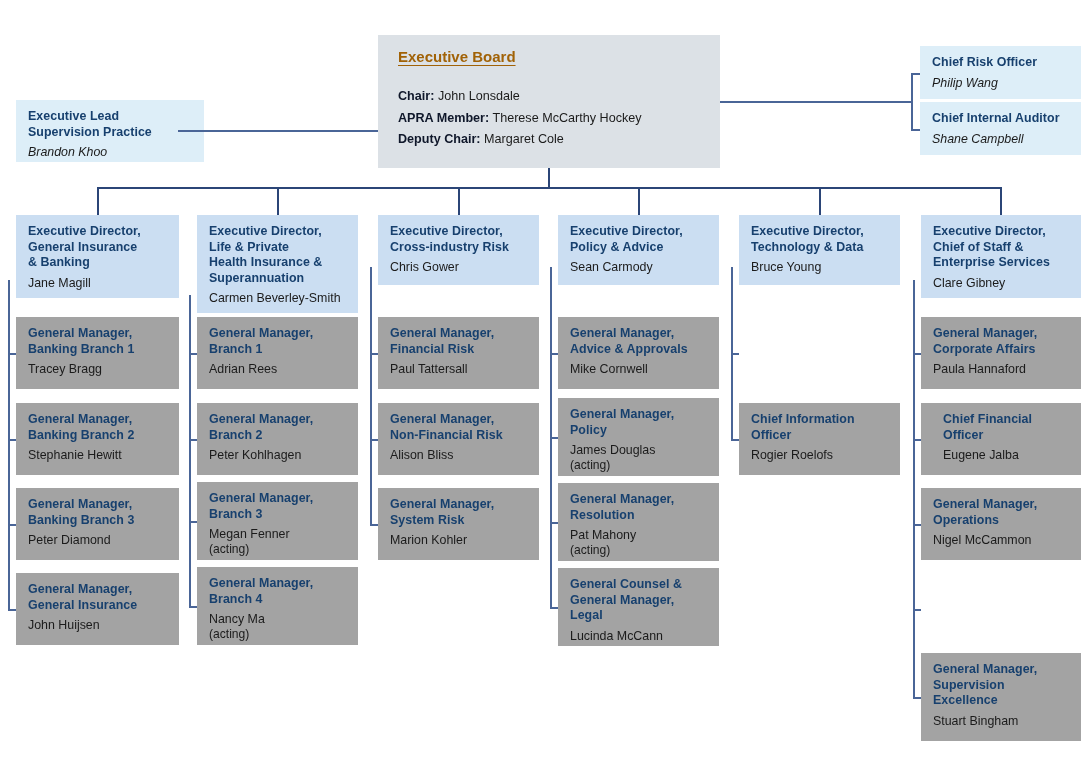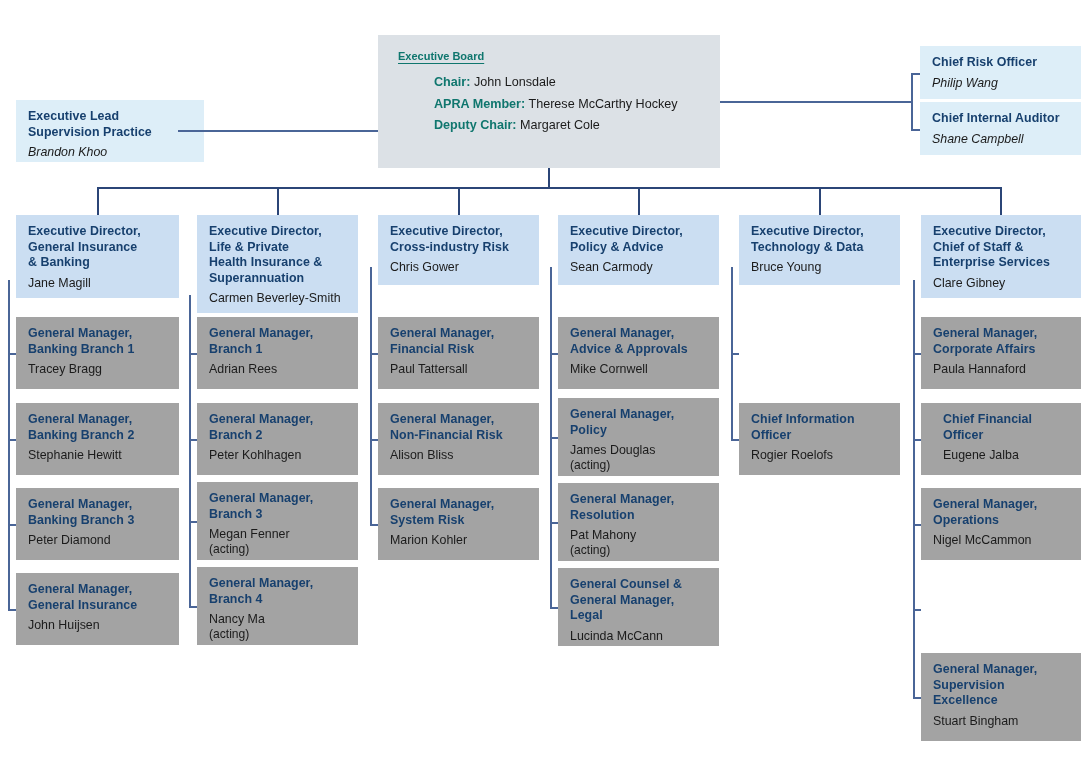--- a/index.html
+++ b/index.html
@@ -39,35 +39,35 @@
     line-height:15.5px;
   }
   .box .person.ital{font-style:italic;}
 
   
   .board{
     background:#dce1e6;
     padding:13px 16px 12px 20px;
   }
   .board .board-title{
-    color:#0f766e;
+    color:#a16207;
     font-weight:bold;
-    font-size:11px;
+    font-size:15px;
     line-height:17px;
     text-decoration:underline;
     text-underline-offset:3px;
-    margin-bottom:7px;
+    margin-bottom:21px;
   }
   .board .row{
     font-size:12.6px;
     line-height:21.5px;
     color:#1b1b1b;
     white-space:nowrap;
   }
-  .board .row .lbl{color:#0f766e;font-weight:bold;margin-left:36px;}
+  .board .row .lbl{color:#0f172a;font-weight:bold;}
 
   .head{background:#cbdef2;}
   .sub{background:#a3a3a3;}
   .side{background:#ddeef8;}
 
   
   .ln{position:absolute;background:#4a6597;}
   .ln.h{height:1.6px;}
   .ln.v{width:1.6px;}
   .ln.dk{background:#2b4577;}

